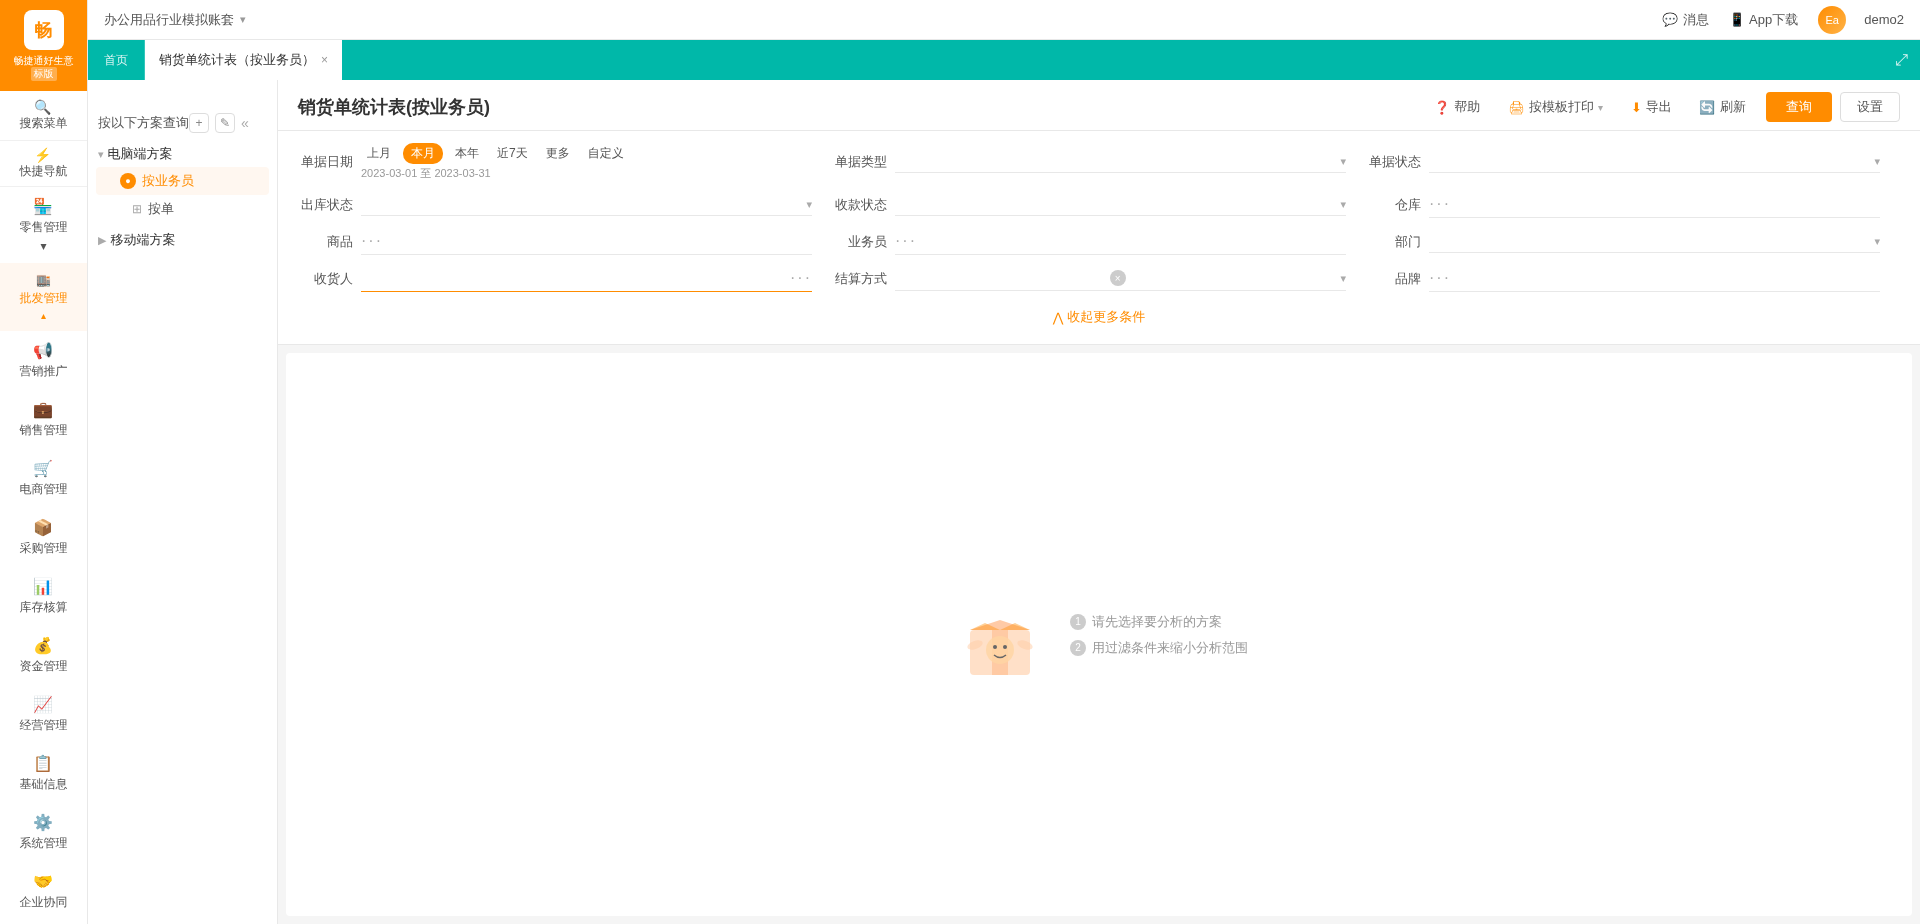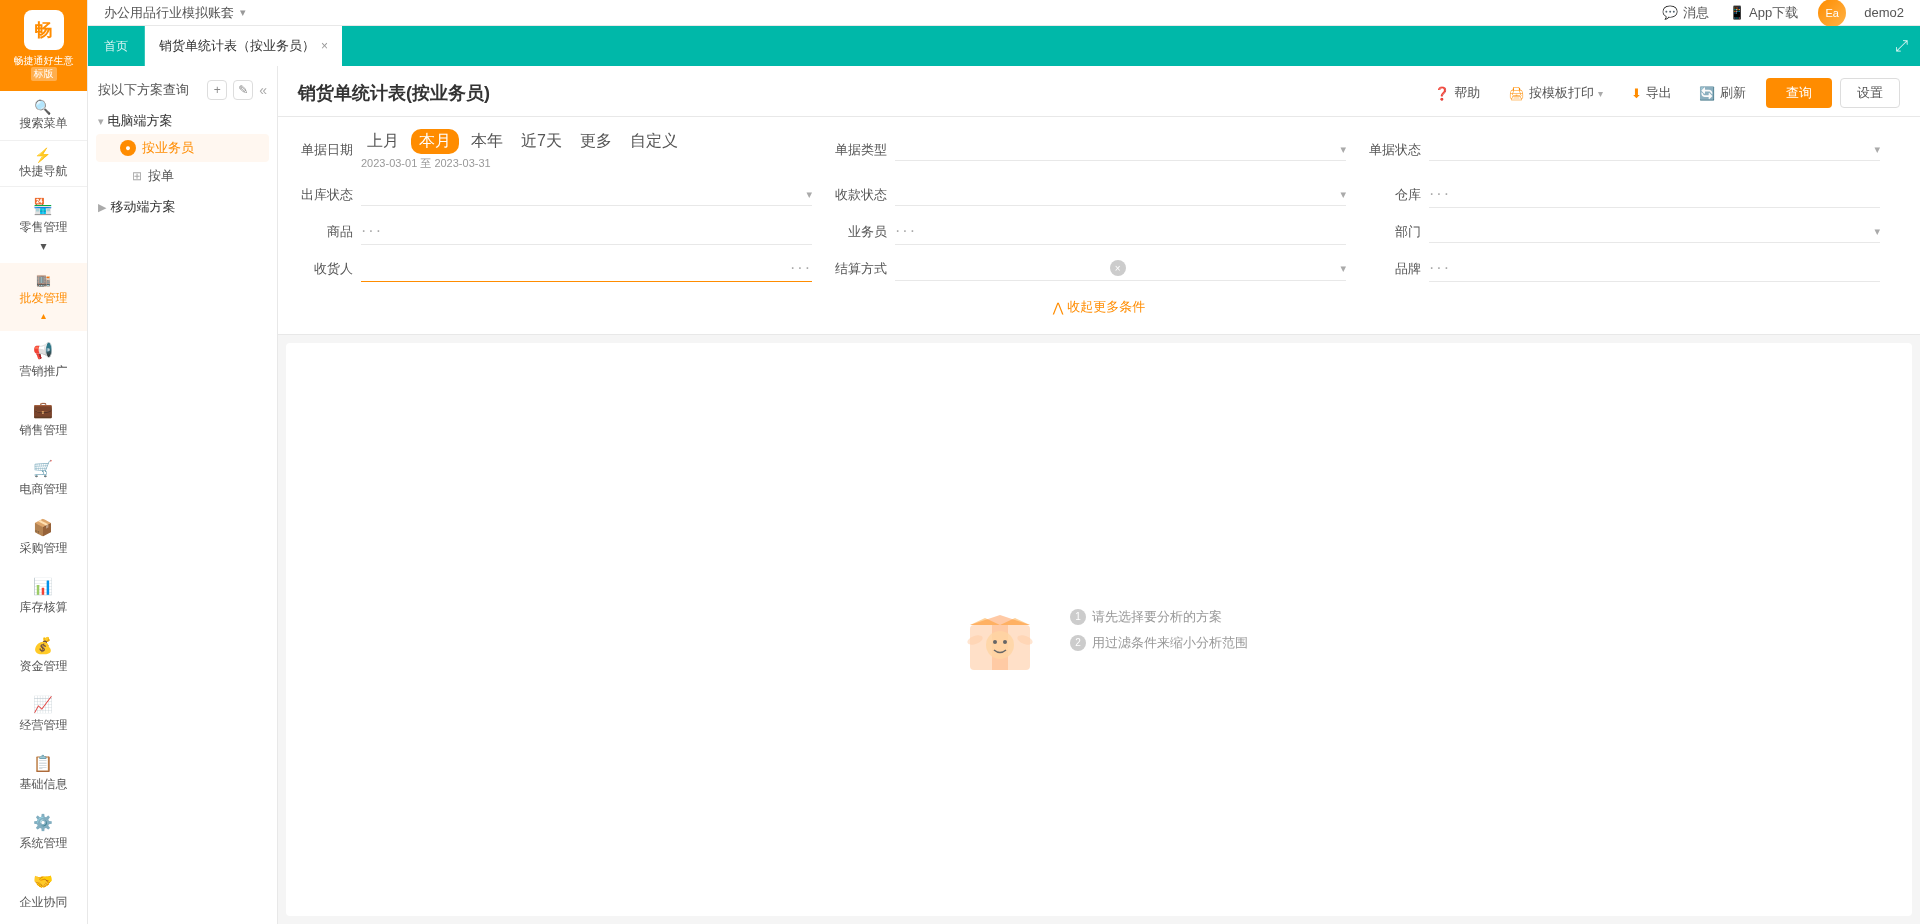--- a/index.html
+++ b/index.html
@@ -90,21 +90,21 @@
     
     #main {
       flex: 1;
       display: flex;
       flex-direction: column;
       overflow: hidden;
     }
 
     
     #topbar {
-      height: 26px;
+      height: 40px;
       background: #fff;
       border-bottom: 1px solid #e8e8e8;
       display: flex;
       align-items: center;
       justify-content: space-between;
       padding: 0 16px;
       flex-shrink: 0;
     }
     .topbar-left {
       display: flex;
@@ -194,24 +194,24 @@
       width: 190px;
       background: #fff;
       border-right: 1px solid #e8e8e8;
       flex-shrink: 0;
       padding: 10px 0;
       overflow-y: auto;
     }
     .panel-header {
       display: flex;
       align-items: center;
-      justify-content: space-between;
       padding: 4px 10px 8px;
       font-size: 13px;
       color: #555;
+      margin-top: 19px;
     }
     .panel-header-icons {
       display: flex;
       gap: 6px;
       align-items: center;
     }
     .panel-header-icon {
       width: 20px; height: 20px;
       border-radius: 4px;
       border: 1px solid #ddd;
@@ -403,21 +403,21 @@
 
     
     .date-tabs {
       display: flex;
       align-items: center;
       gap: 6px;
     }
     .date-tab {
       padding: 2px 6px;
       border-radius: 3px;
-      font-size: 16px;
+      font-size: 12px;
       cursor: pointer;
       color: #555;
     }
     .date-tab.active {
       background: #ff8c00;
       color: #fff;
       border-radius: 10px;
       padding: 2px 8px;
     }
     .date-range {

